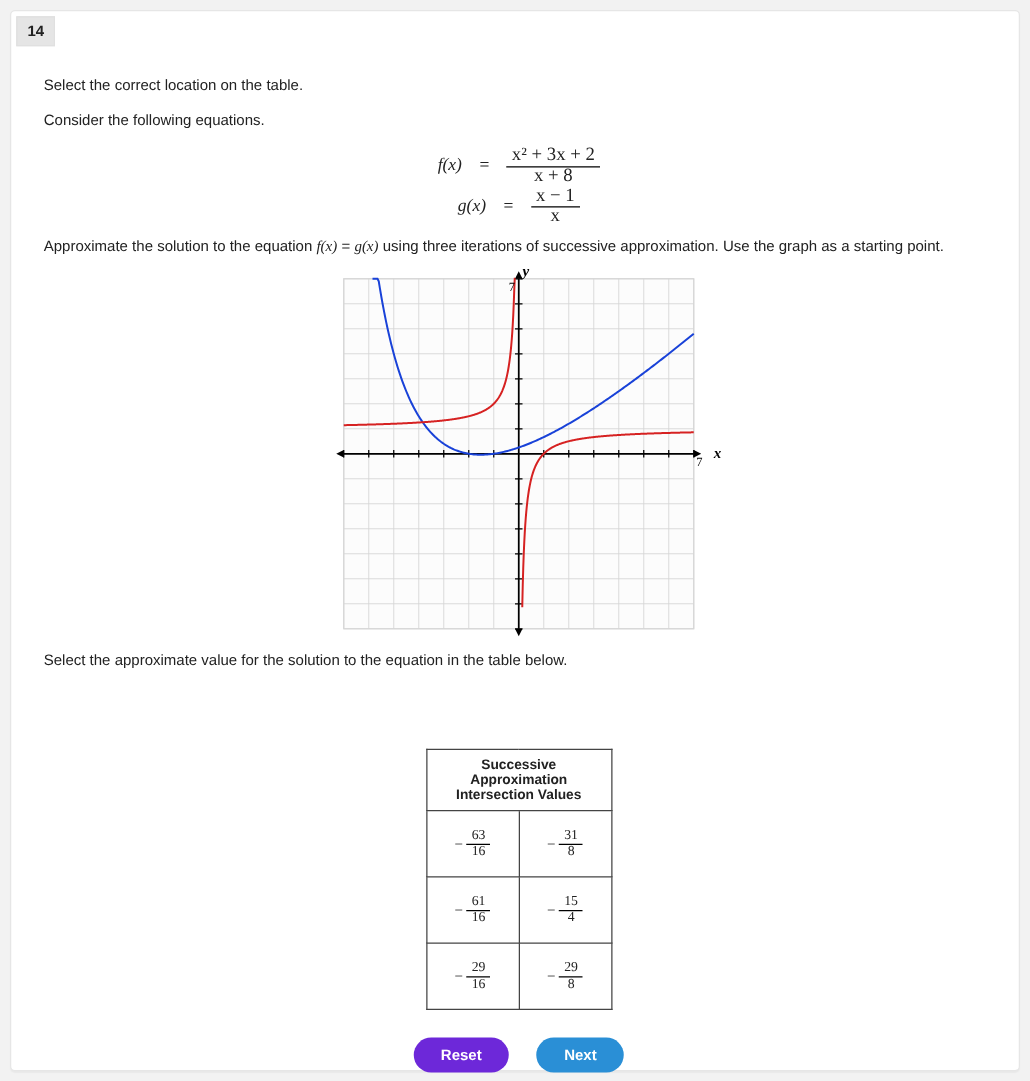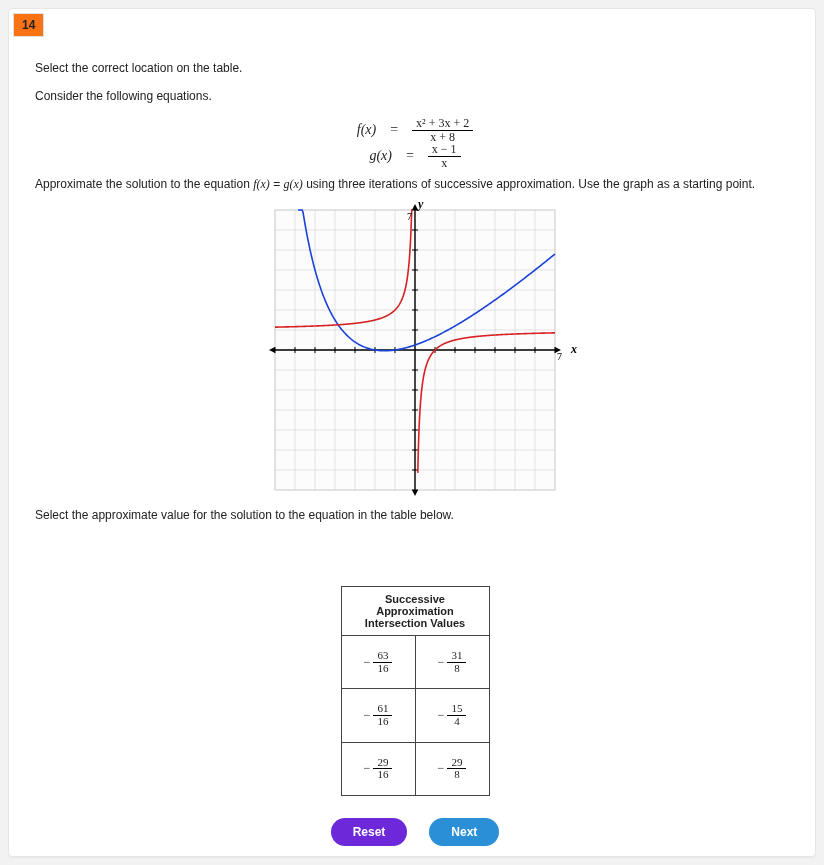--- a/index.html
+++ b/index.html
@@ -14,37 +14,37 @@
   .card {
     background: #fff;
     border: 1px solid #e6e6e6;
     border-radius: 4px;
     width: 808px;
     height: 849px;
     box-shadow: 0 1px 1px rgba(0,0,0,.04);
   }
   .qnum {
     display: inline-block;
-    background: #f97316;
+    background: #e5e5e5;
     border: 1px solid #e0e0e0;
     padding: 4px 8px;
     font-weight: bold;
     margin: 4px 16px 0 4px;
   }
   .content { padding: 12px 20px 12px 26px; }
   .prompt { margin: 12px 0 14px 0; }
   .eqblock {
     text-align: center;
     font-family: "Times New Roman", Georgia, serif;
     font-size: 14px;
     line-height: 1.4;
   }
   .eqrow { display: inline-flex; align-items: center; gap: 14px; }
   .fn { font-style: italic; }
-  .frac { display: inline-block; text-align: center; vertical-align: middle; font-size: 12px; line-height: 1.05;}
+  .frac { display: inline-block; text-align: center; vertical-align: middle; font-size: 15px; line-height: 1.05;}
   .frac .num { display:block; border-bottom: 1px solid #000; padding: 0 4px; }
   .frac .den { display:block; padding: 0 4px; }
   .instr { margin: 8px 0 6px 0; }
   .fxi { font-style: italic; font-family: "Times New Roman", Georgia, serif; }
   .graph-wrap { display:flex; justify-content:center; margin-top: 4px;}
   svg.graph { display:block; }
   .mid { margin: 10px 0 16px 0; }
   .table-wrap { display:flex; justify-content:center; margin-top: 4px; }
   table.approx {
     border-collapse: collapse;

